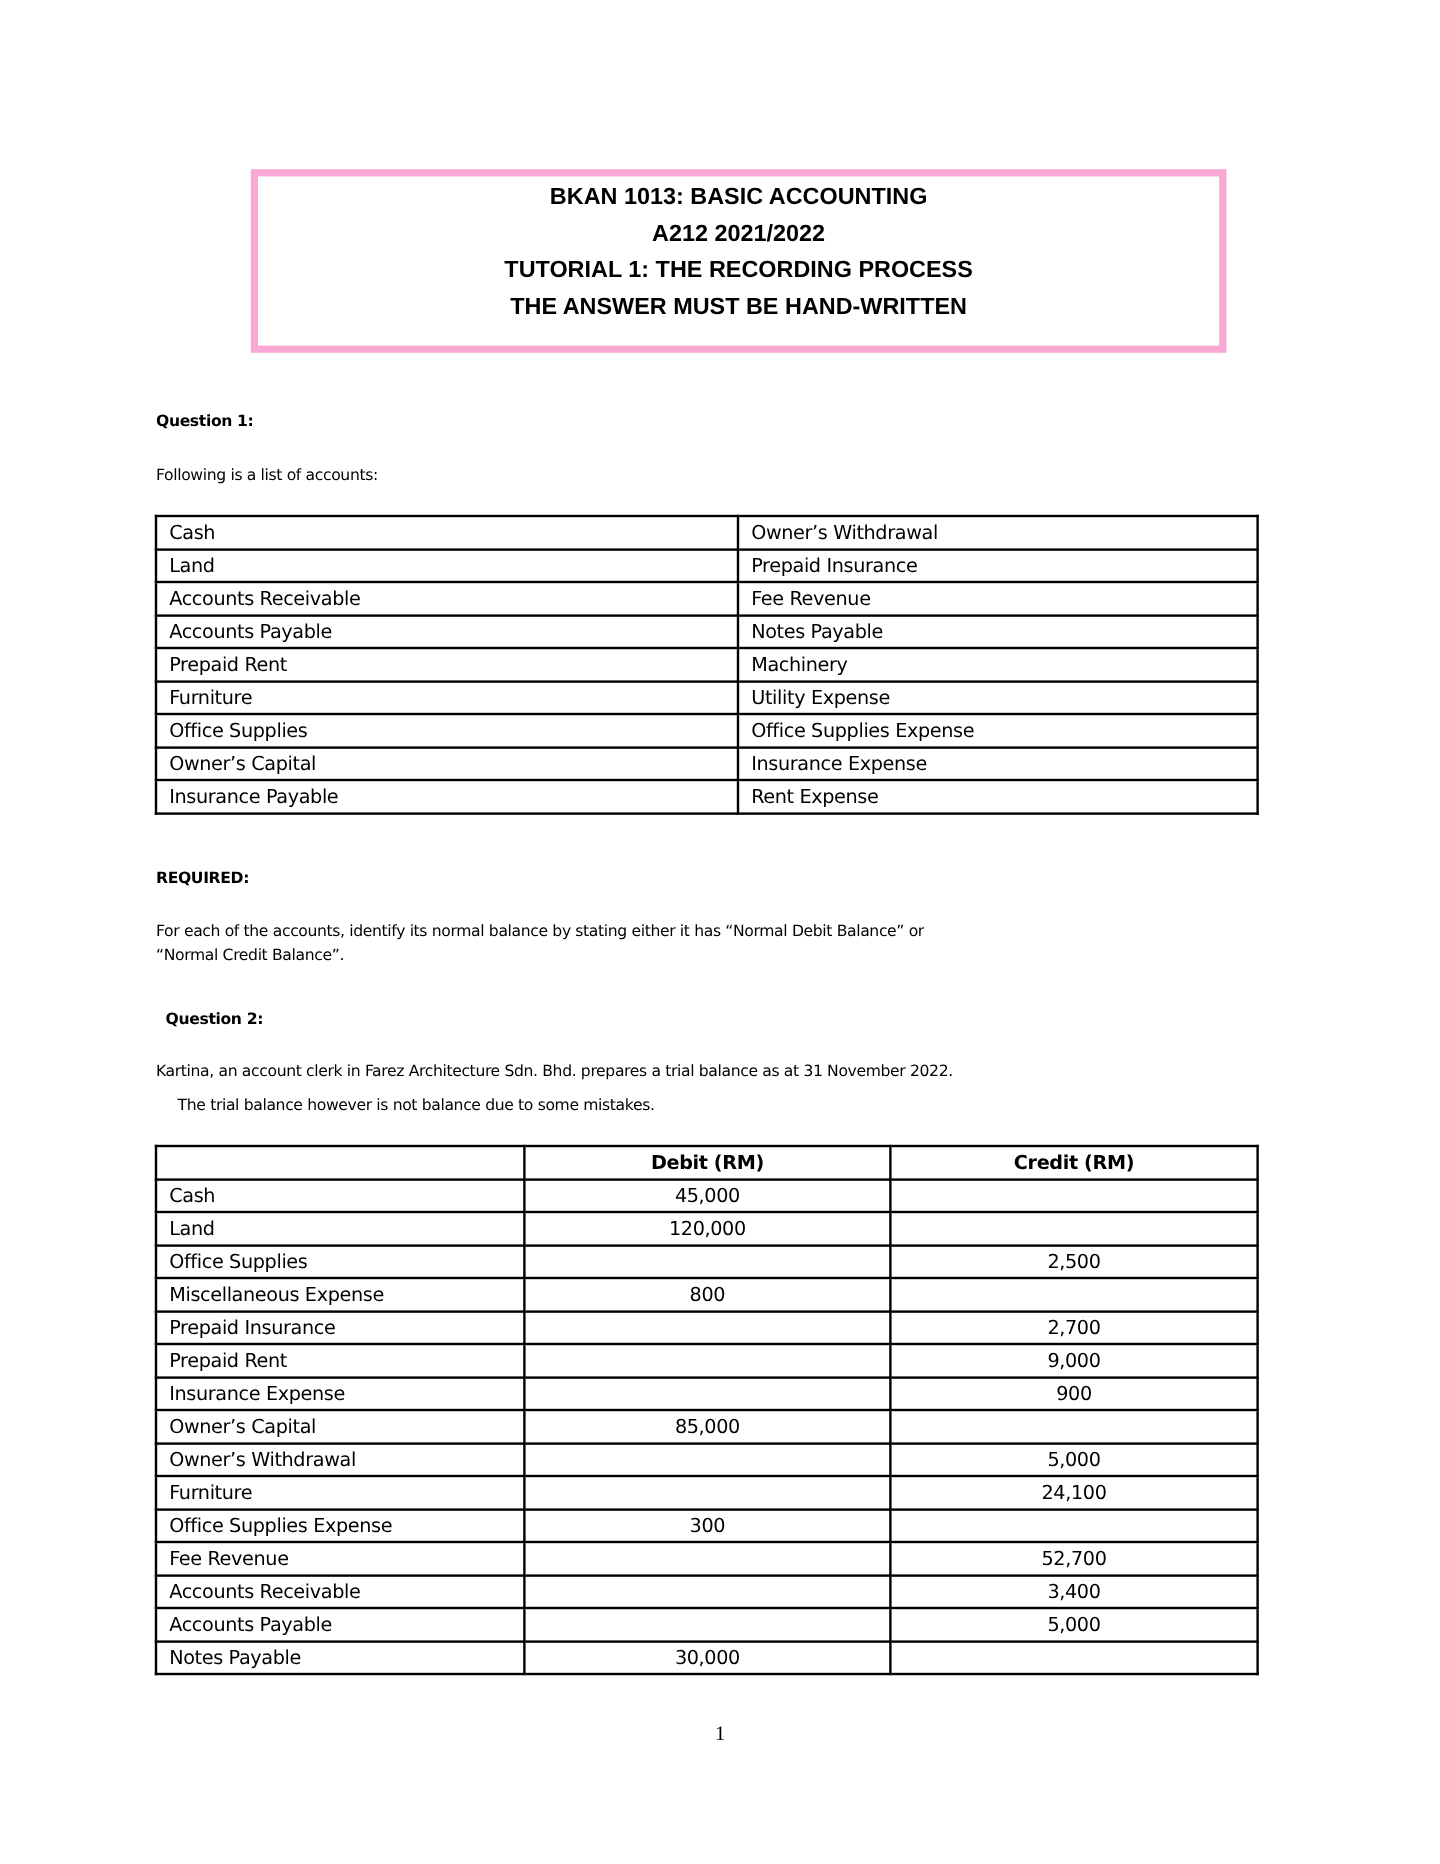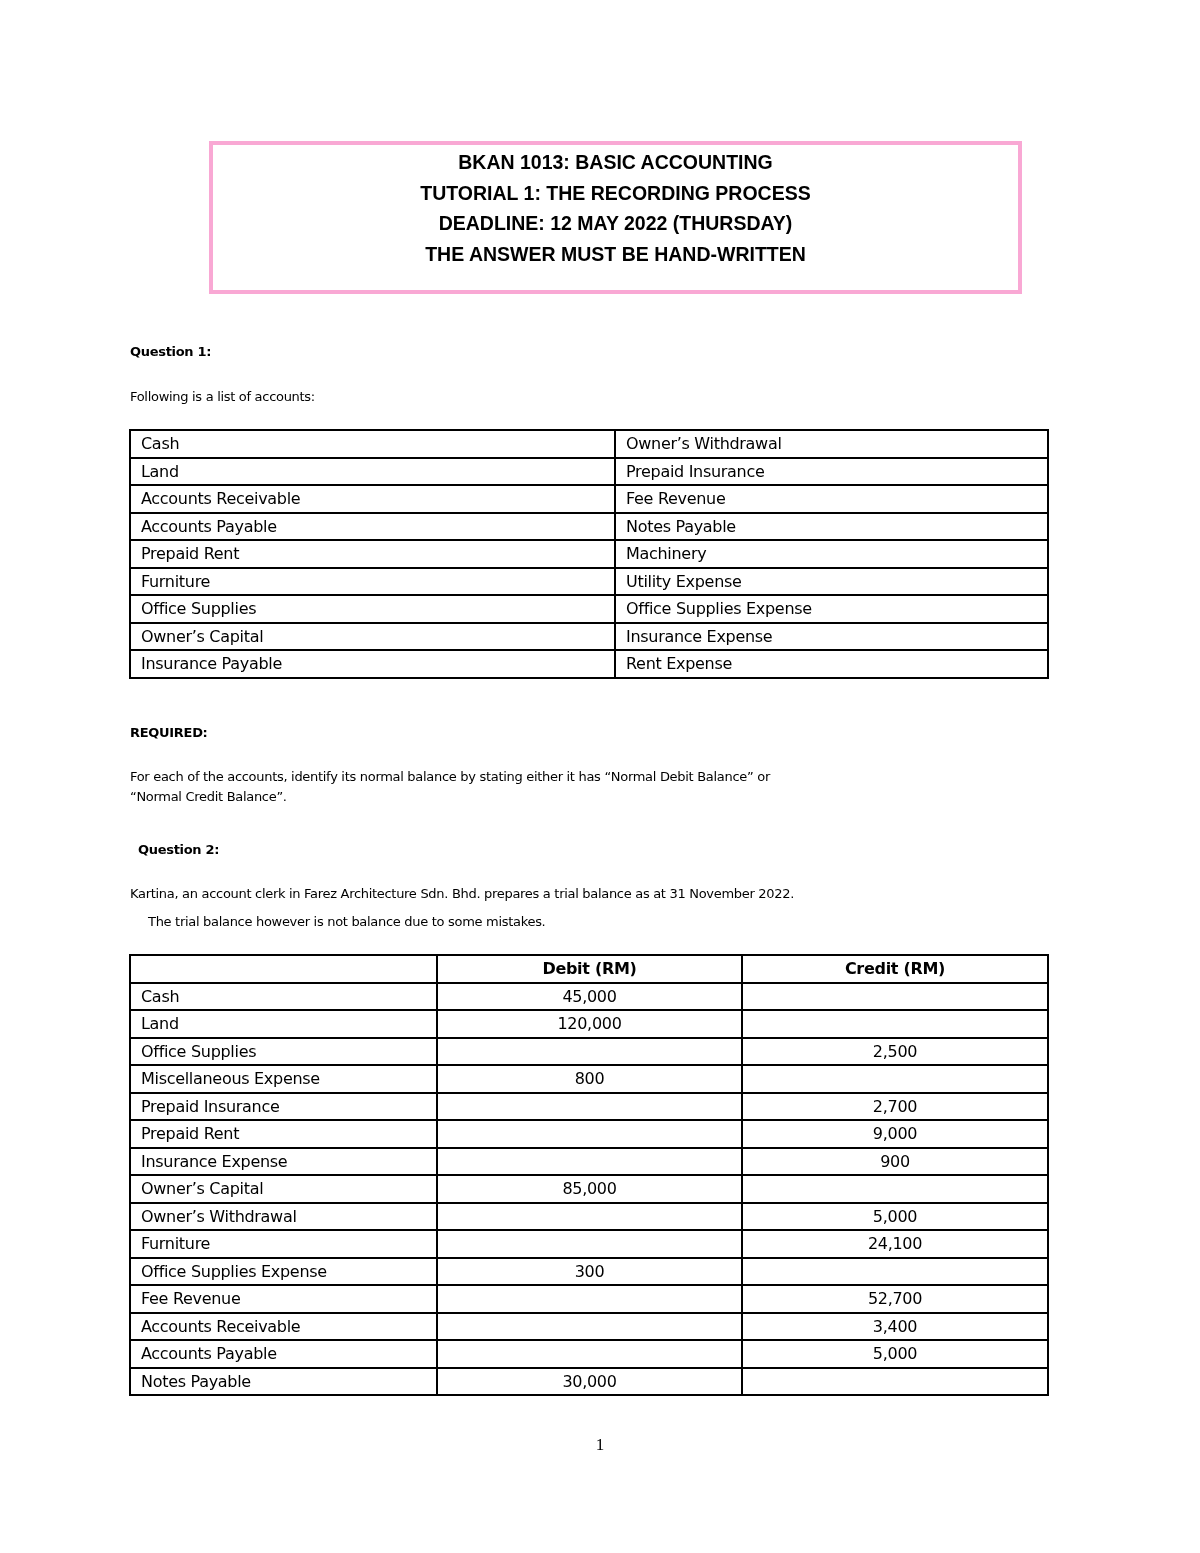--- a/index.html
+++ b/index.html
@@ -1,21 +1,21 @@
 <!DOCTYPE html>
 <html><head>
 <meta charset="utf-8">
 <style>
   html, body { margin: 0; padding: 0; background: #ffffff; }
   body { width: 1200px; height: 1553px; position: relative; color: #000; font-family: "Liberation Sans", sans-serif; }
   .page { position: absolute; left: 0; top: 0; width: 1200px; height: 1553px; background: #fff; }
 
   .header-box {
     position: absolute; left: 209px; top: 141px; width: 813px; height: 153px;
-    border: 4px solid #f9a8d4; box-sizing: border-box; text-align: center;
+    border: 6px solid #f9a8d4; box-sizing: border-box; text-align: center;
     font-family: "Liberation Sans", sans-serif; font-weight: bold; font-size: 19.5px;
     padding-top: 2px;
   }
   .header-box .hline { height: 30.5px; line-height: 30.5px; white-space: nowrap; }
 
   .doc-text { font-family: "DejaVu Sans", sans-serif; font-size: 13px; letter-spacing: -0.3px; }
   .abs { position: absolute; white-space: nowrap; }
   .bold { font-weight: bold; }
 
   table.grid { position: absolute; border-collapse: collapse; table-layout: fixed; }
@@ -27,22 +27,22 @@
   .page-number { position: absolute; left: 0; width: 1200px; top: 1435px; text-align: center;
                  font-family: "Liberation Serif", serif; font-size: 17px; }
 </style>
 </head>
 <body>
 
 <div class="page">
 
   <div class="header-box">
     <div class="hline">BKAN 1013: BASIC ACCOUNTING</div>
+    <div class="hline">A212 2021/2022</div>
     <div class="hline">TUTORIAL 1: THE RECORDING PROCESS</div>
-    <div class="hline">DEADLINE: 12 MAY 2022 (THURSDAY)</div>
     <div class="hline">THE ANSWER MUST BE HAND-WRITTEN</div>
   </div>
 
   <div class="abs doc-text bold" style="left:130px; top:344px;">Question 1:</div>
   <div class="abs doc-text" style="left:130px; top:389px;">Following is a list of accounts:</div>
 
   <table class="grid" style="left:129px; top:429px; width:918px;">
     <colgroup>
         <col style="width:485px">
         <col style="width:433px">

